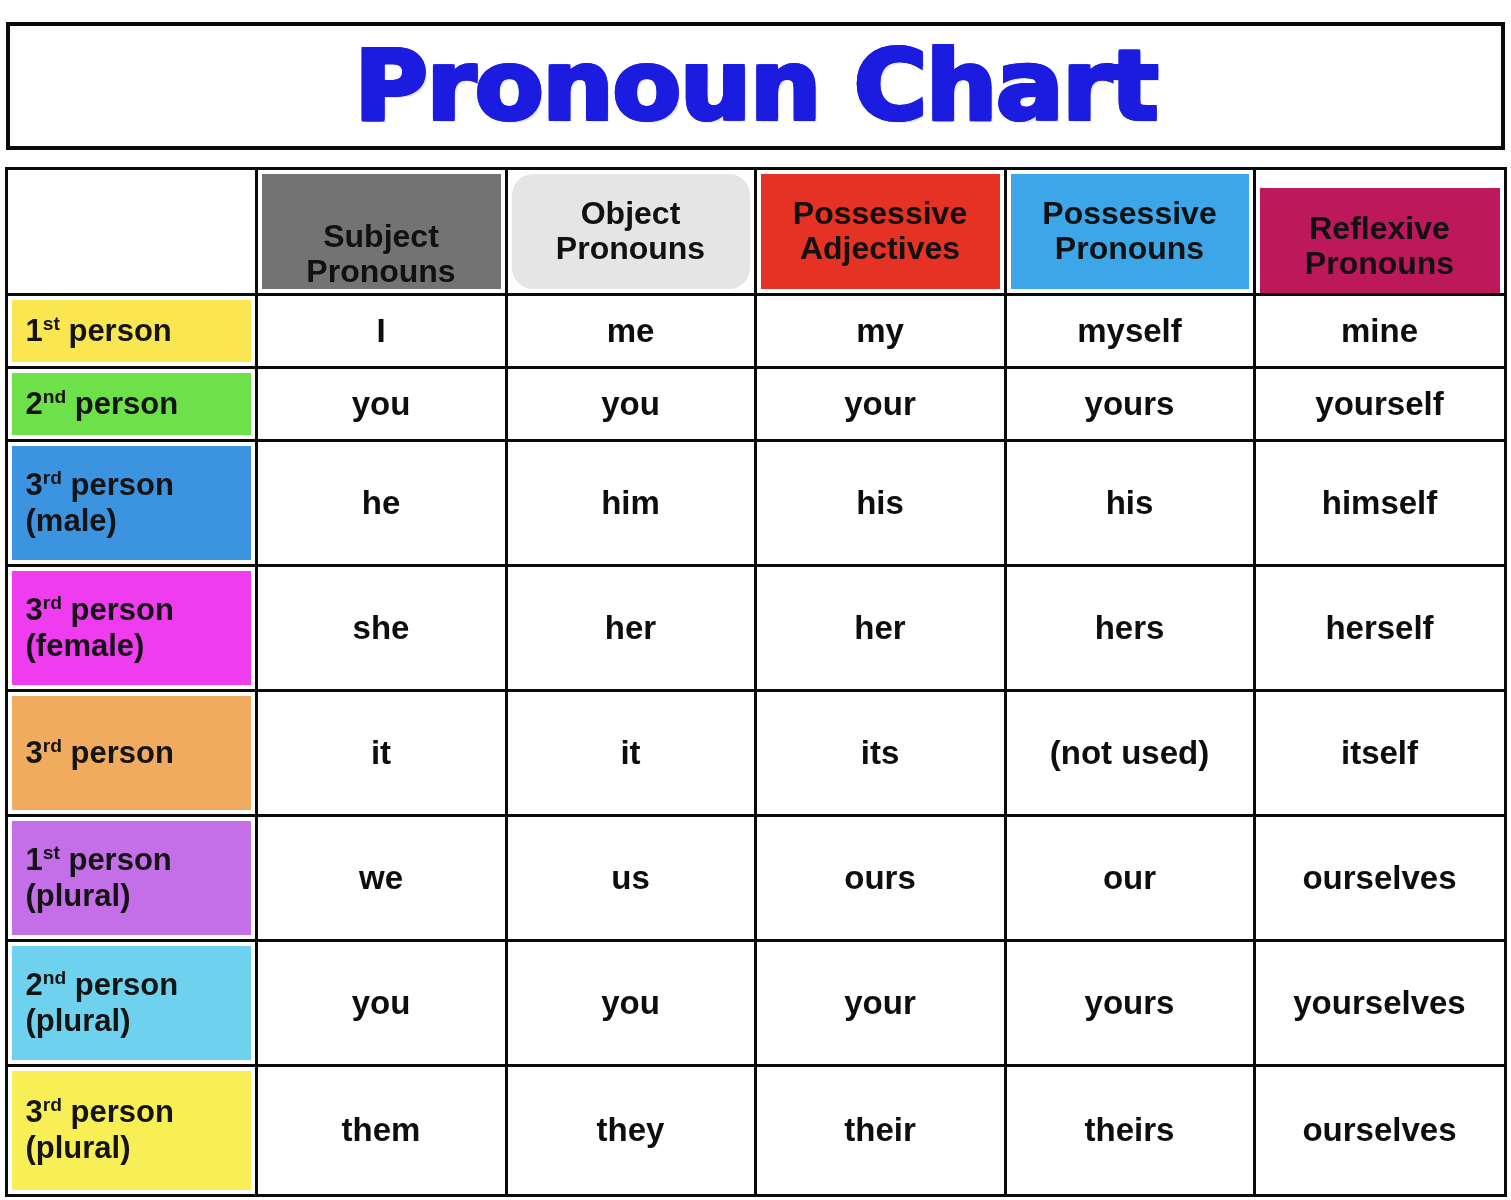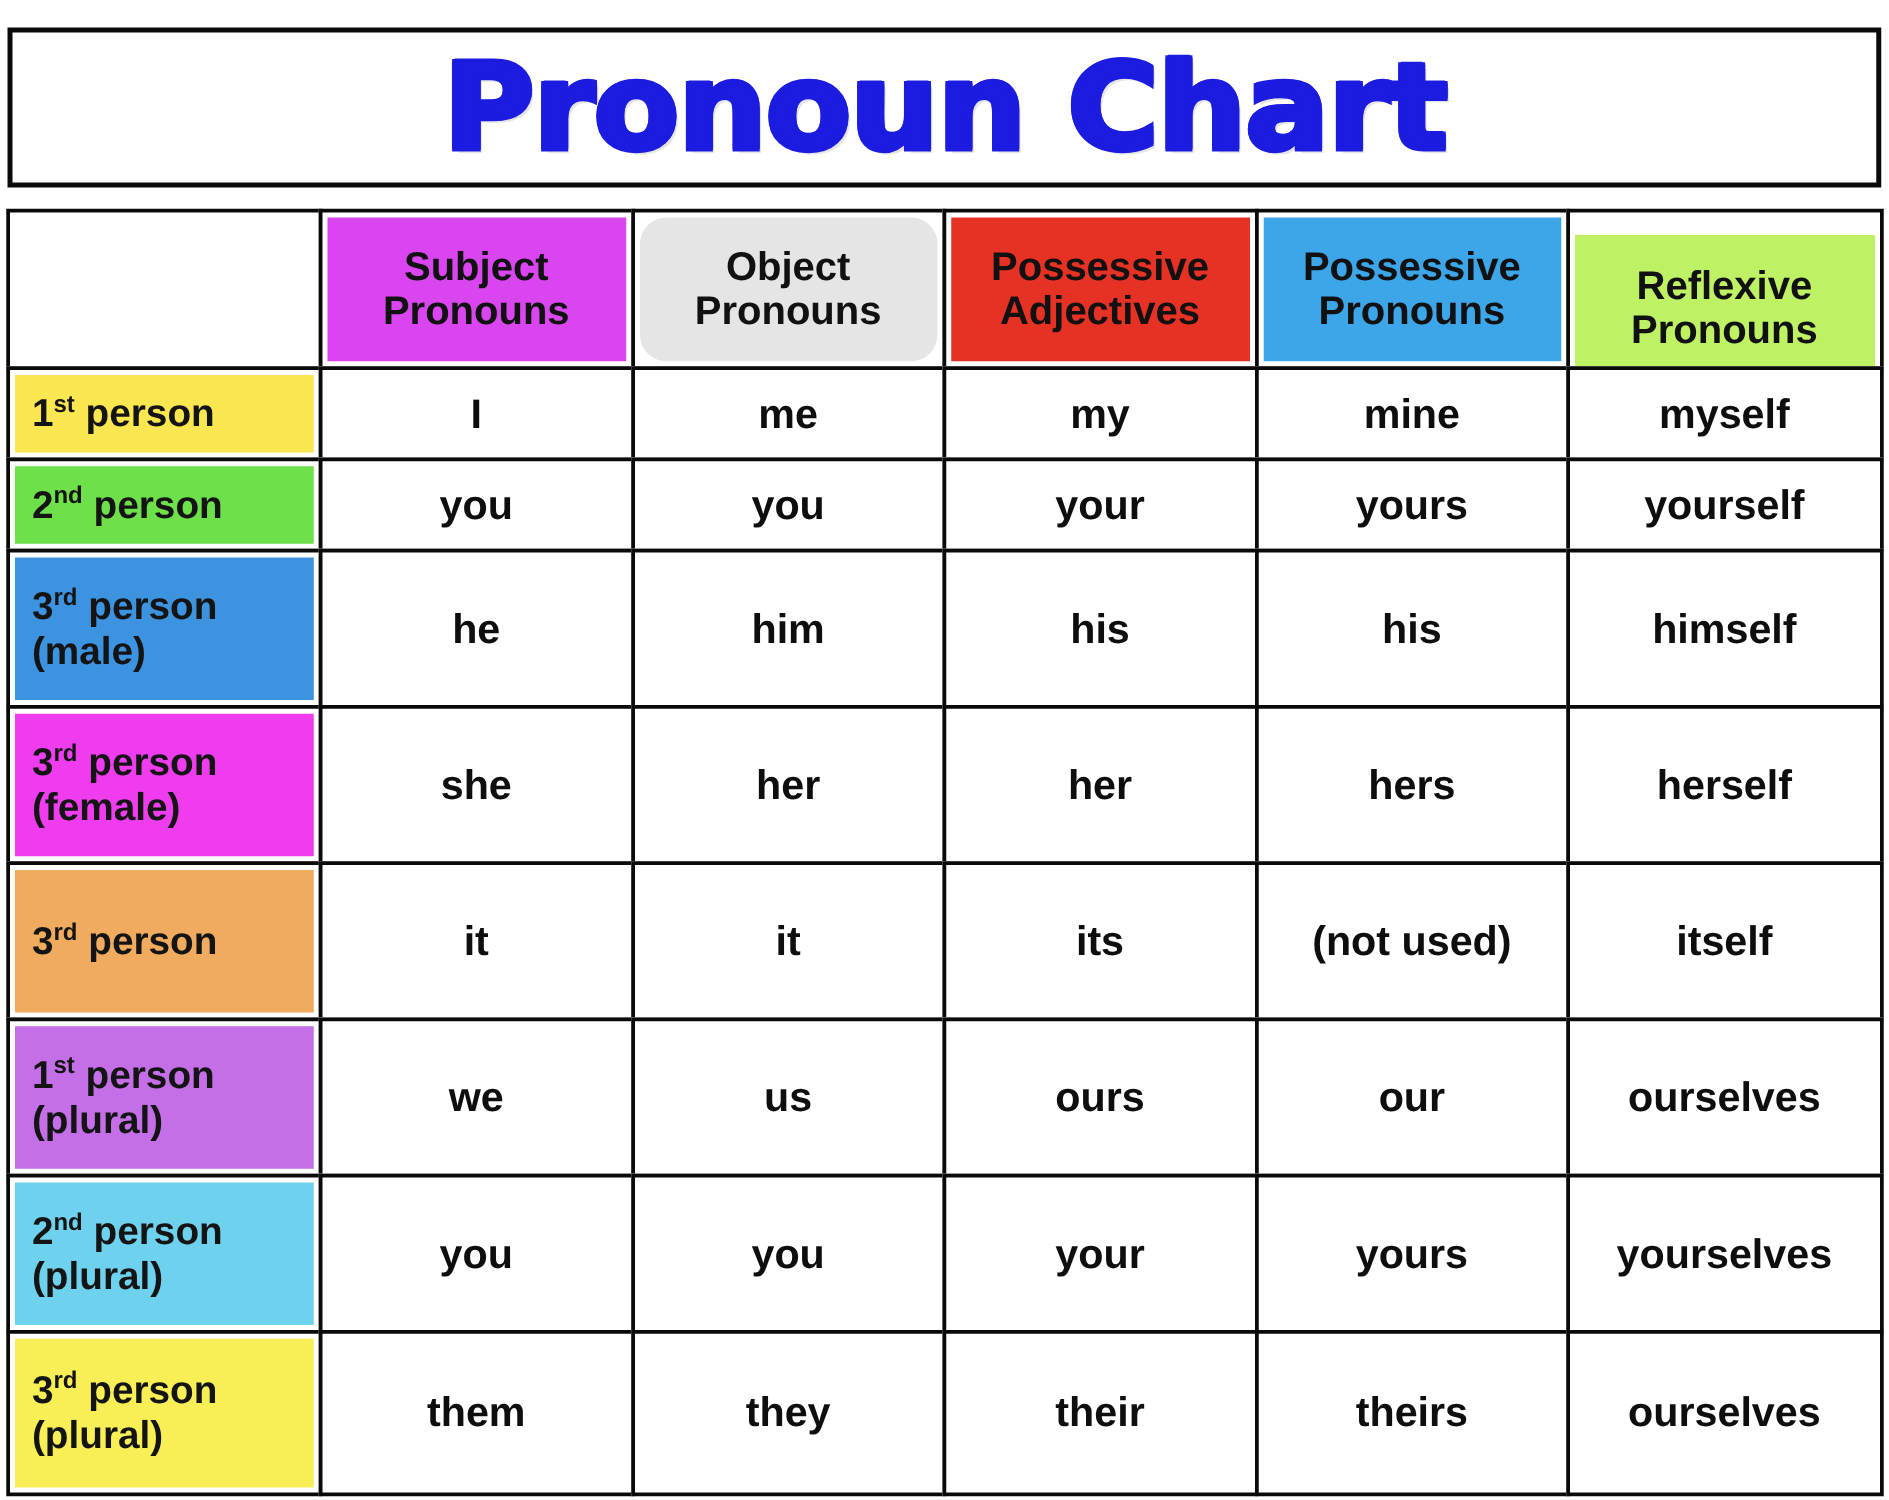--- a/index.html
+++ b/index.html
@@ -157,21 +157,21 @@
   <div class="top-sliver"></div>
   <div class="left-sliver"></div>
 
   <div class="title-row">
     <div class="title-text">Pronoun Chart</div>
   </div>
 
   <div class="grid" id="grid">
       <div class="cell corner-cell"></div>
       <div class="cell col-head">
-        <div class="chip" style="background: #d946ef;">
+        <div class="chip" style="background: #737373; justify-content: flex-end;">
           <div>Subject</div>
           <div>Pronouns</div>
         </div>
       </div>
       <div class="cell col-head">
         <div class="chip" style="background: #e5e5e5; border-radius: 21px;">
           <div>Object</div>
           <div>Pronouns</div>
         </div>
       </div>
@@ -181,35 +181,35 @@
           <div>Adjectives</div>
         </div>
       </div>
       <div class="cell col-head">
         <div class="chip" style="background: rgb(60, 166, 232);">
           <div>Possessive</div>
           <div>Pronouns</div>
         </div>
       </div>
       <div class="cell col-head">
-        <div class="chip" style="background: #bef264; margin-top: 29px;">
+        <div class="chip" style="background: #be185d; margin-top: 29px;">
           <div>Reflexive</div>
           <div>Pronouns</div>
         </div>
       </div>
       <div class="cell row-head">
         <div class="chip" style="background: rgb(250, 230, 81);">
           <div class="line"><span>1</span><sup>st</sup><span> person</span></div>
         </div>
       </div>
       <div class="cell data-cell">I</div>
       <div class="cell data-cell">me</div>
       <div class="cell data-cell">my</div>
+      <div class="cell data-cell">myself</div>
       <div class="cell data-cell">mine</div>
-      <div class="cell data-cell">myself</div>
       <div class="cell row-head">
         <div class="chip" style="background: rgb(110, 224, 74);">
           <div class="line"><span>2</span><sup>nd</sup><span> person</span></div>
         </div>
       </div>
       <div class="cell data-cell">you</div>
       <div class="cell data-cell">you</div>
       <div class="cell data-cell">your</div>
       <div class="cell data-cell">yours</div>
       <div class="cell data-cell">yourself</div>

